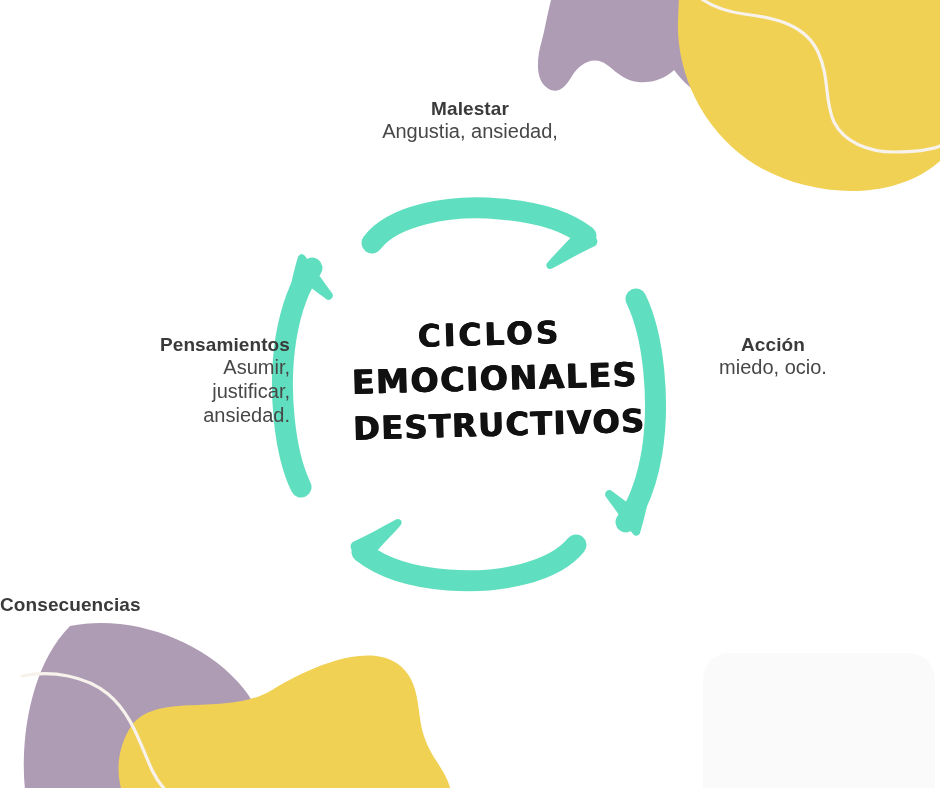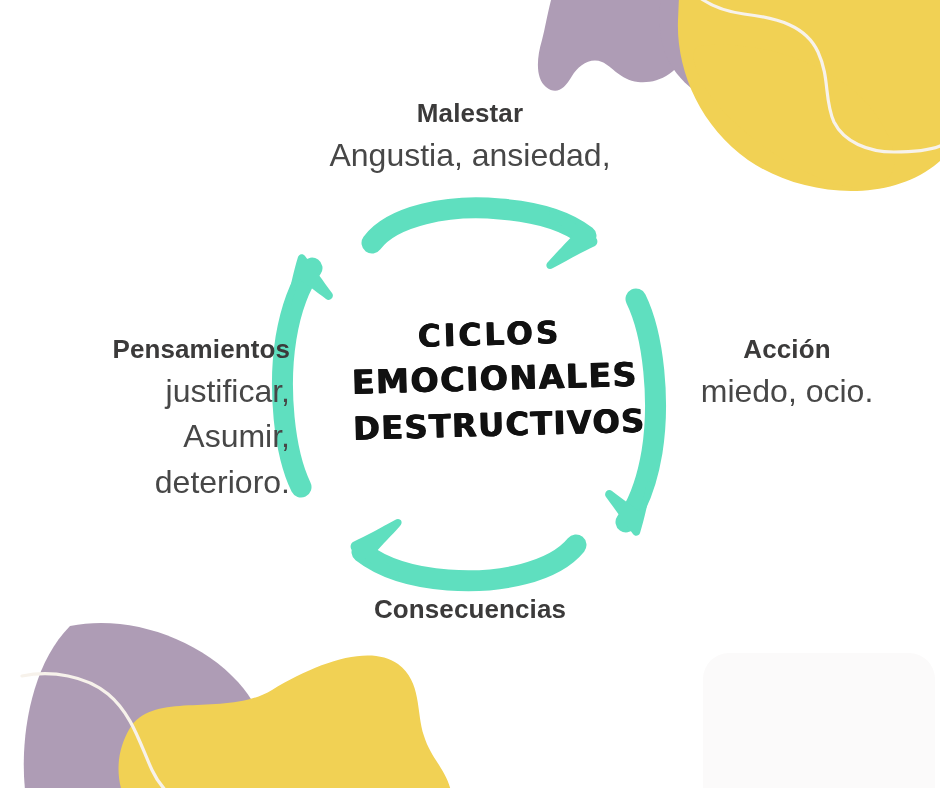--- a/index.html
+++ b/index.html
@@ -45,49 +45,48 @@
   }
 
   
   .node {
     position: absolute;
     color: #3b3a3a;
     line-height: 1.18;
   }
   .node .node-title {
     font-weight: bold;
-    font-size: 26px;
+    font-size: 19px;
     letter-spacing: 0.1px;
     display: block;
     white-space: nowrap;
   }
   .node .node-desc {
-    font-size: 32px;
+    font-size: 20px;
     font-weight: 400;
     display: block;
     color: #474747;
     white-space: nowrap;
-    margin-top: 8px;
   }
 
   #node-malestar {
     left: 0; right: 0;
     top: 98px;
     text-align: center;
   }
   #node-accion {
-    left: 682px;
+    left: 668px;
     top: 334px;
     text-align: center;
     width: 210px;
   }
   #node-consecuencias {
     left: 0; right: 0;
     top: 594px;
-    text-align: center;
+    text-align: left;
   }
   #node-pensamientos {
     left: 62px;
     top: 334px;
     text-align: right;
     width: 228px;
   }
 
   
   #center-title {
@@ -273,18 +272,18 @@
     <span class="node-title">Acción</span>
     <span class="node-desc">miedo, ocio.</span>
   </div>
 
   <div class="node" id="node-consecuencias">
     <span class="node-title">Consecuencias</span>
   </div>
 
   <div class="node" id="node-pensamientos">
     <span class="node-title">Pensamientos</span>
+    <span class="node-desc">Asumir,</span>
     <span class="node-desc">justificar,</span>
-    <span class="node-desc">Asumir,</span>
-    <span class="node-desc">deterioro.</span>
+    <span class="node-desc">ansiedad.</span>
   </div>
 
 </div>
 
 </body></html>

